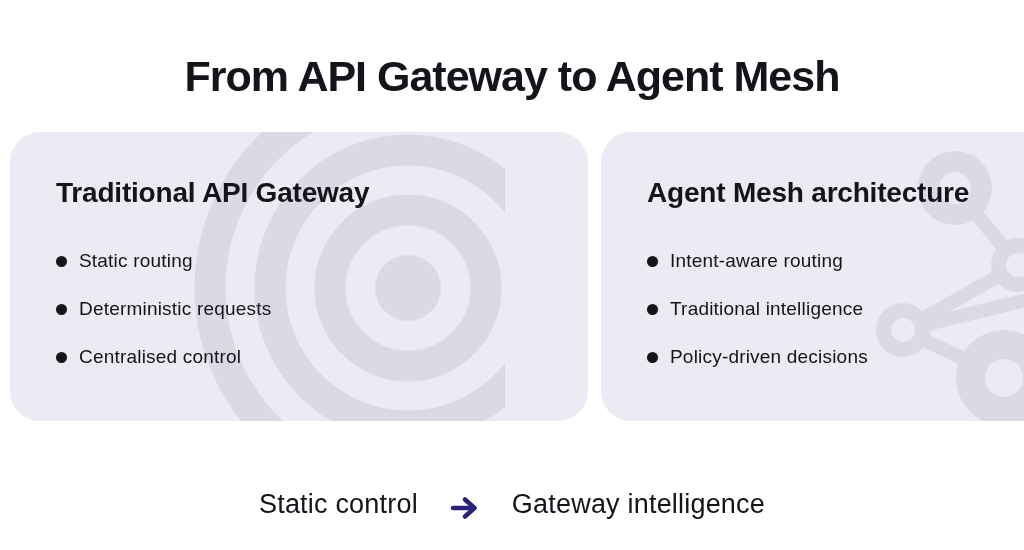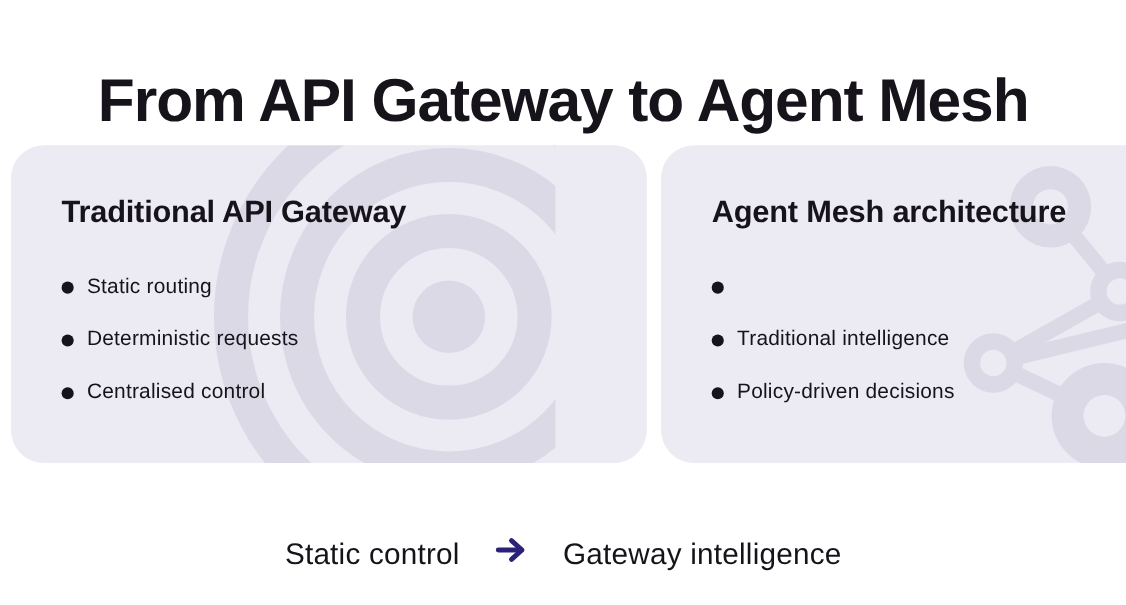--- a/index.html
+++ b/index.html
@@ -13,21 +13,21 @@
   html,body{margin:0;padding:0;}
   body{
     width:1024px;height:550px;position:relative;overflow:hidden;
     background:var(--page-bg);
     font-family:"Liberation Sans", sans-serif;
     color:var(--text);
   }
   .page-title{
     position:absolute;top:24px;left:0;width:1024px;
     text-align:center;
-    font-size:55px;font-weight:800;letter-spacing:-1px;
+    font-size:43px;font-weight:800;letter-spacing:-1px;
     line-height:1.1;
   }
   .cards{
     position:absolute;top:132px;left:10px;
     display:flex;gap:13px;
   }
   .card{
     width:578px;height:289px;border-radius:30px;
     background:var(--card-bg);
     position:relative;overflow:hidden;
@@ -53,21 +53,21 @@
     display:flex;align-items:center;gap:12px;
     height:30px;margin-bottom:18px;
     font-size:19px;letter-spacing:0.2px;
   }
   .bullet-dot{
     width:11px;height:11px;border-radius:50%;
     background:var(--text);flex-shrink:0;
   }
   .footer-row{
     position:absolute;top:488px;left:0;width:1024px;
-    display:flex;justify-content:center;align-items:flex-start;gap:32px;
+    display:flex;justify-content:center;align-items:flex-end;gap:32px;
     font-size:27px;letter-spacing:0.2px;line-height:32px;
   }
   .arrow-icon{display:block;color:var(--arrow);}
 </style>
 </head>
 <body>
 
 <h1 class="page-title">From API Gateway to Agent Mesh</h1>
 
 <div class="cards">
@@ -123,20 +123,21 @@
         <circle cx="302" cy="198" r="12"></circle>
         <circle cx="403" cy="246" r="19"></circle>
         <circle cx="500" cy="150" r="13"></circle>
       </g>
     </svg>
     <div class="card-inner">
       <h2 class="card-heading">Agent Mesh architecture</h2>
       <ul class="bullet-list">
         <li class="bullet-item">
           <span class="bullet-dot"></span>
+          <span>Intent-aware routing</span>
         </li>
         <li class="bullet-item">
           <span class="bullet-dot"></span>
           <span>Traditional intelligence</span>
         </li>
         <li class="bullet-item">
           <span class="bullet-dot"></span>
           <span>Policy-driven decisions</span>
         </li>
       </ul>

